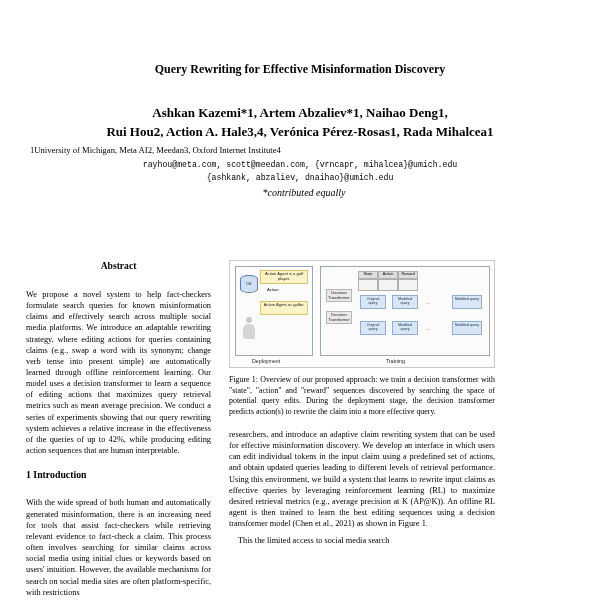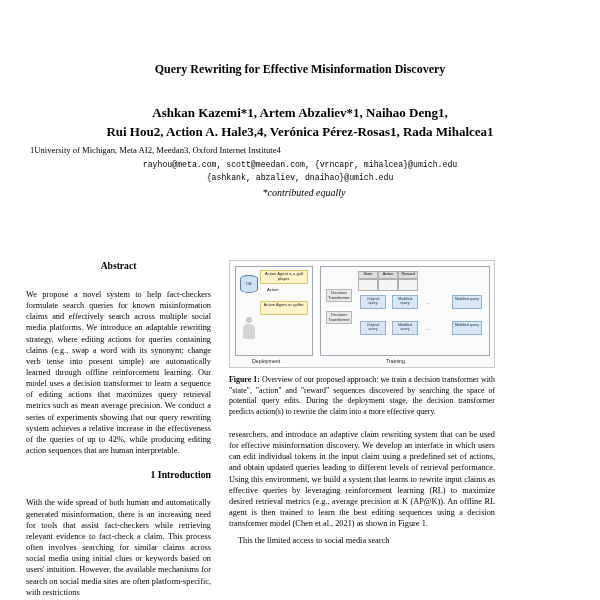--- a/index.html
+++ b/index.html
@@ -72,21 +72,21 @@
   .sec-head {
     text-align: center;
     font-weight: bold;
     font-size: 9.6px;
     margin: 0 0 7px 0;
   }
   .sec-head-left {
     font-weight: bold;
     font-size: 9.8px;
     margin: 12px 0 5px 0;
-    text-align: right;
+    text-align: left;
   }
   p.body { margin: 16px 0 0 0; text-indent: 0; }
   p.body + p.body { margin-top: 6px; text-indent: 9px; }
 
   
   .figure {
     width: 266px;
   }
   .fig-box {
     position: relative;
@@ -219,21 +219,21 @@
     color: #333;
   }
   .dots-1 { left: 196px; top: 38px; }
   .dots-2 { left: 196px; top: 64px; }
   .fig-caption {
     font-size: 7.9px;
     line-height: 1.33;
     text-align: justify;
     margin-top: 7px;
   }
-  .fig-caption .lbl { font-weight: bold; }
+  .fig-caption .lbl { font-weight: normal; }
 </style>
 </head>
 <body>
 
 <div class="page">
 
   <div class="title">Query Rewriting for Effective Misinformation Discovery</div>
 
   <div class="authors">
     <div>Ashkan Kazemi*1, Artem Abzaliev*1, Naihao Deng1,</div>

